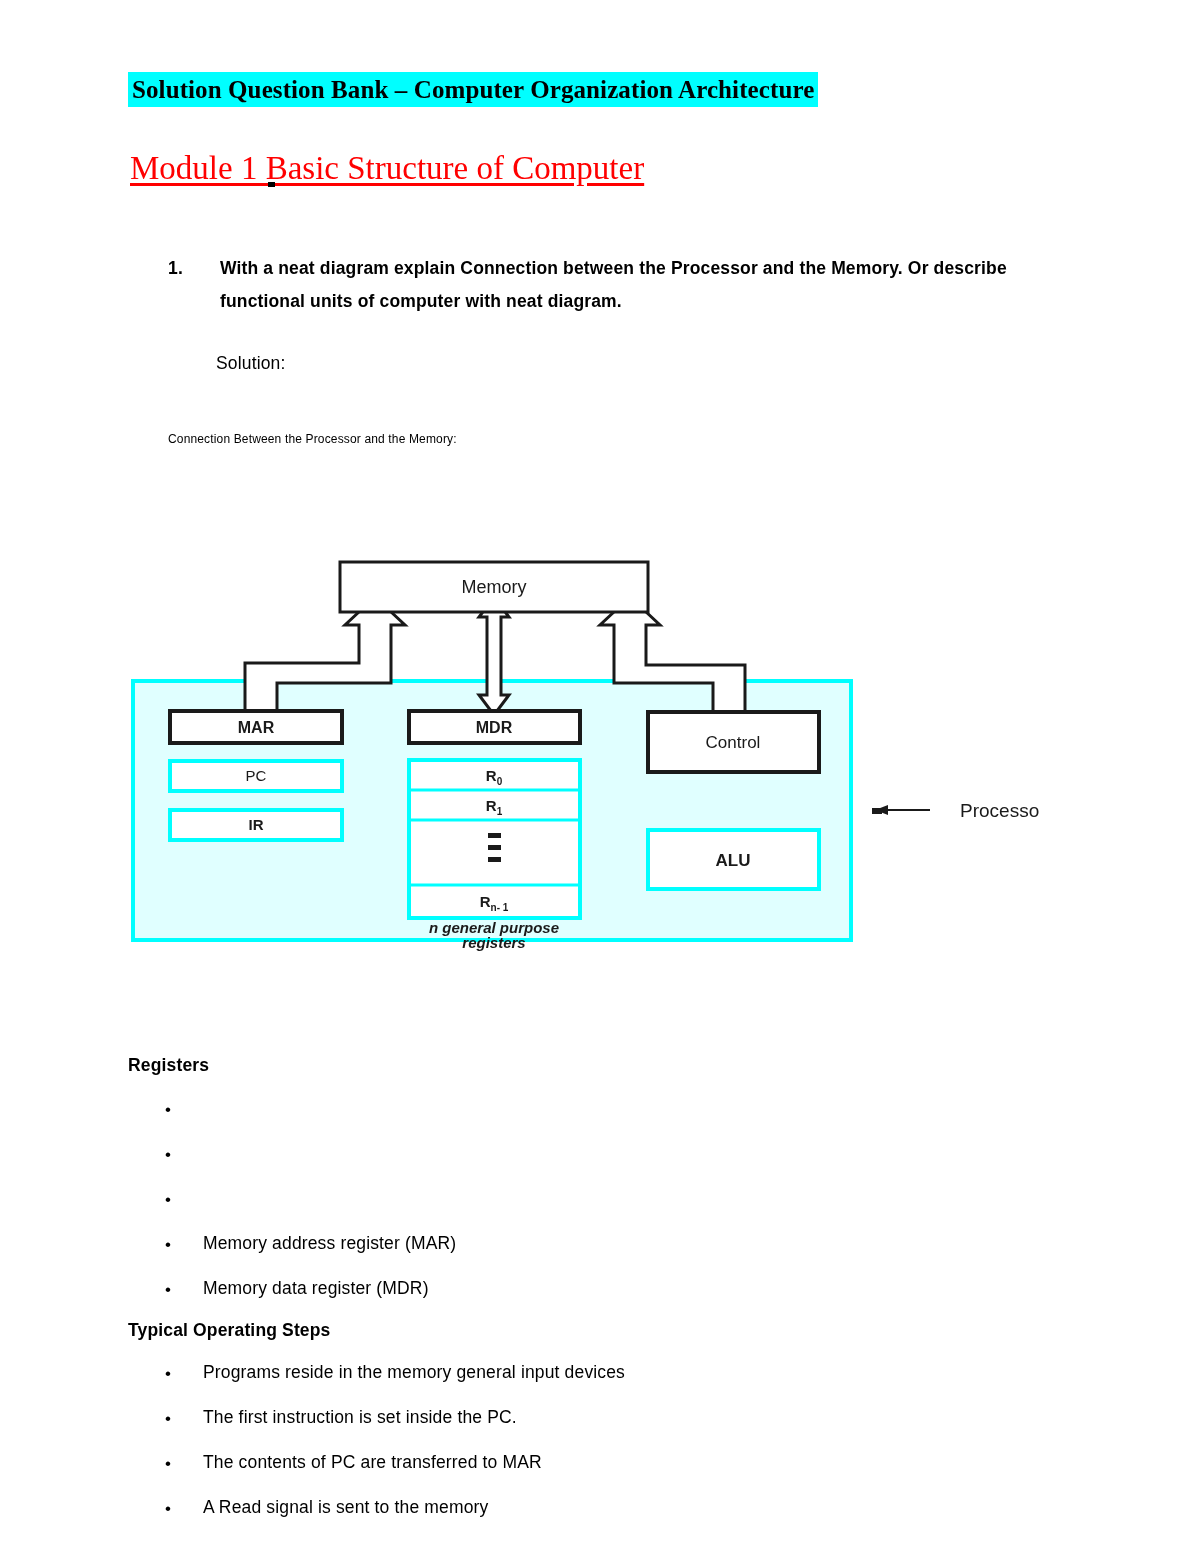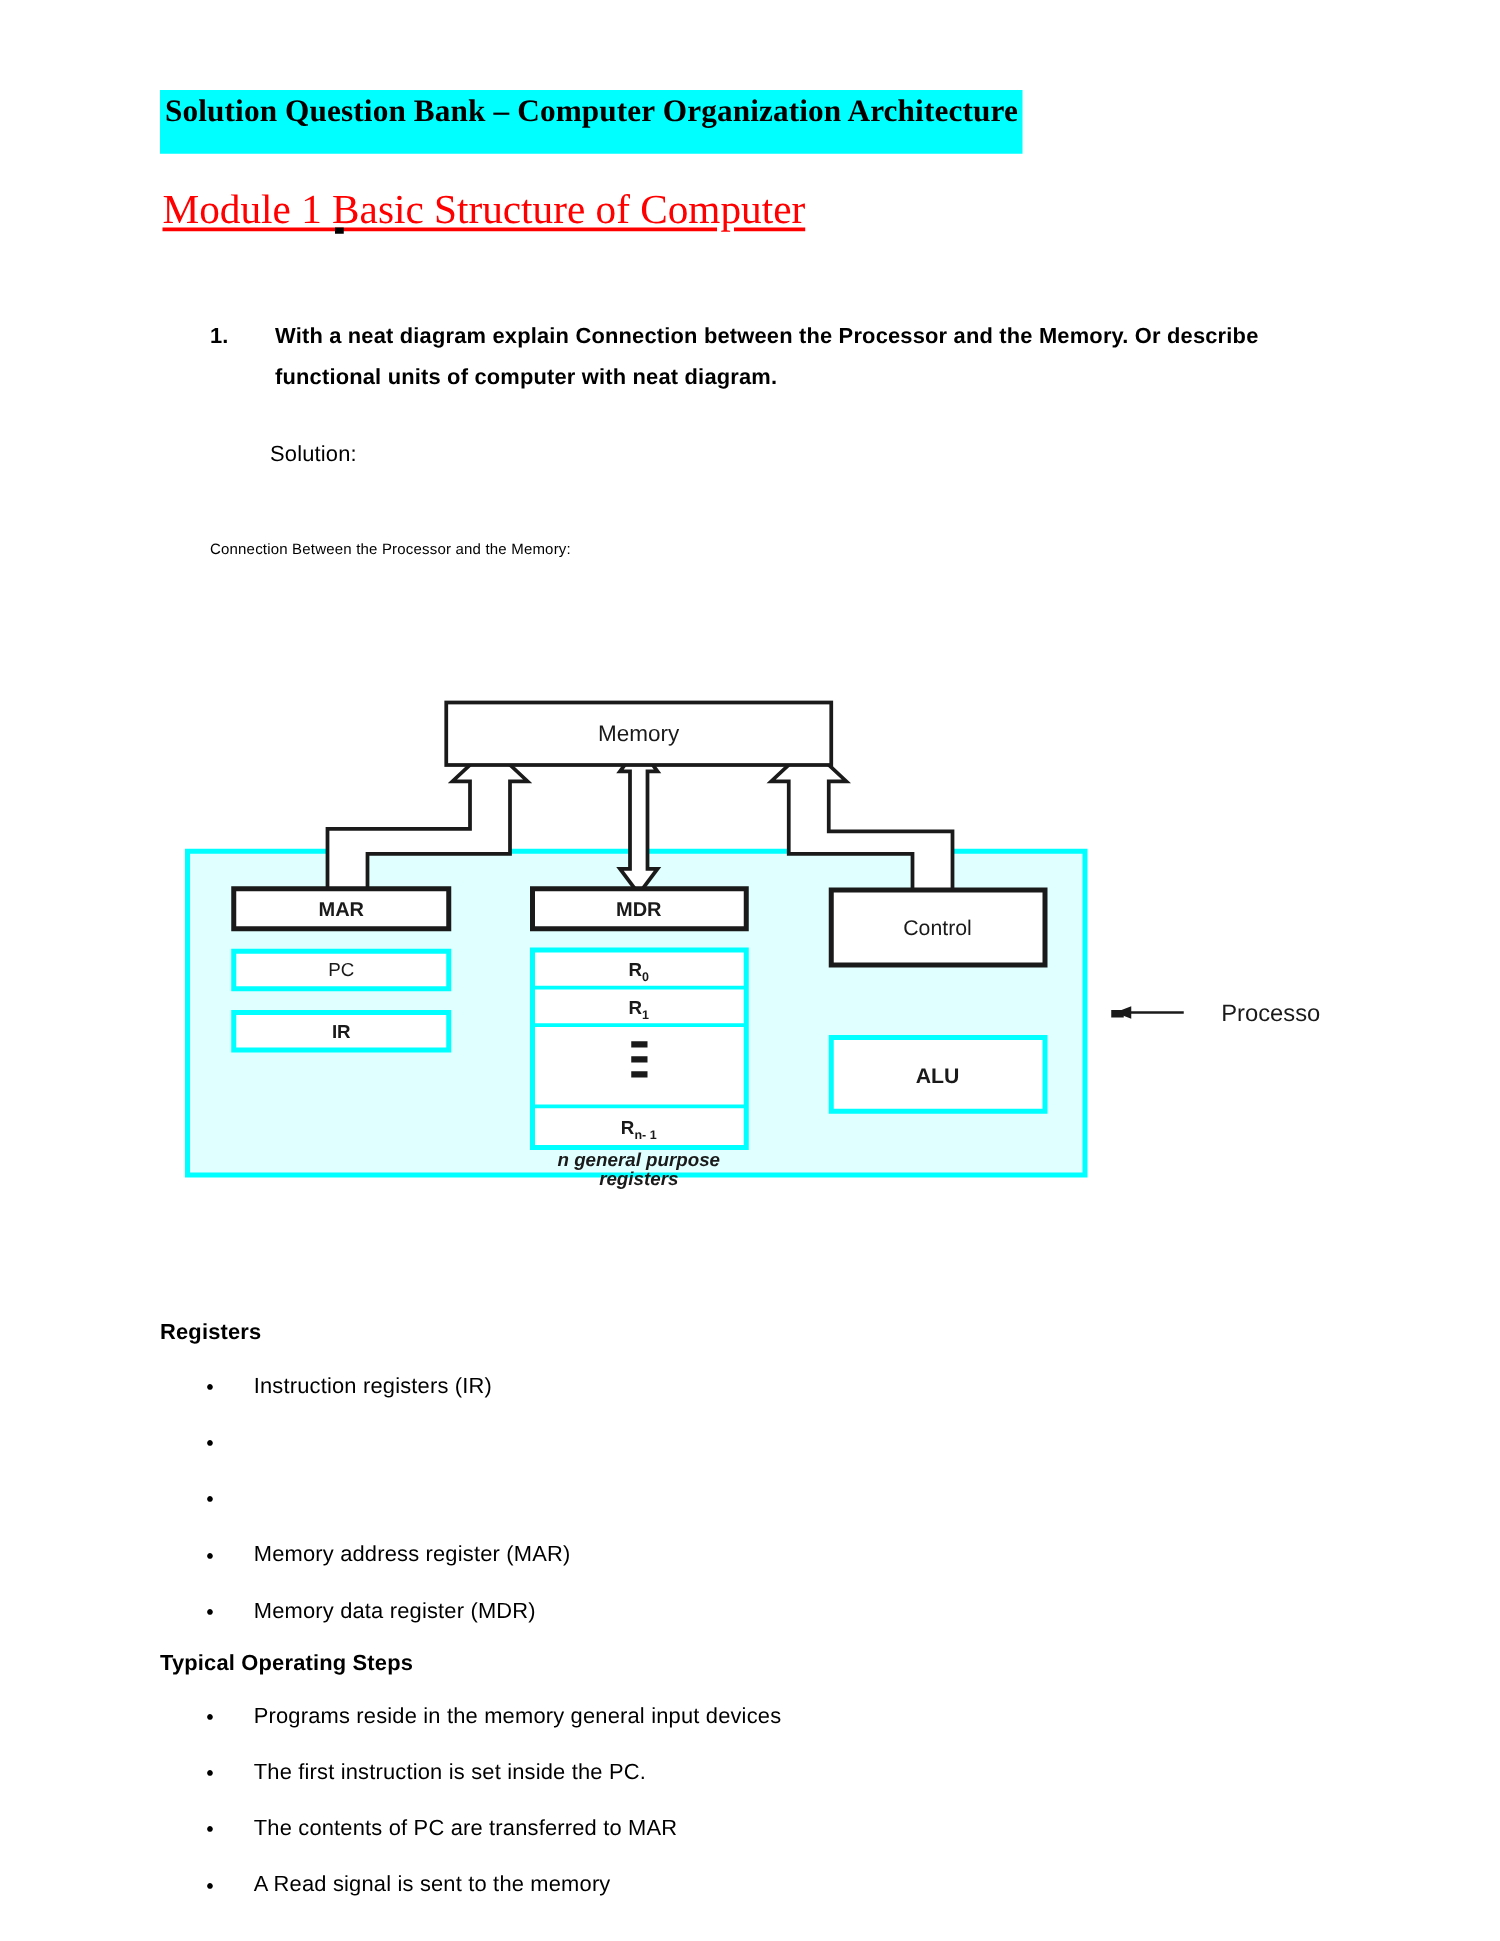--- a/index.html
+++ b/index.html
@@ -20,21 +20,21 @@
   .doc-title {
     position: absolute;
     left: 128px;
     top: 72px;
     font-family: "Liberation Serif", serif;
     font-weight: bold;
     font-size: 25px;
     line-height: 34px;
     letter-spacing: 0.1px;
     background: #00FFFF;
-    padding: 1px 4px 16px 4px;
+    padding: 1px 4px 0 4px;
     white-space: nowrap;
     text-align: right;
   }
 
   
   .module-heading {
     position: absolute;
     left: 130px;
     top: 148px;
     font-family: "Liberation Serif", serif;
@@ -94,21 +94,20 @@
     letter-spacing: 0.15px;
   }
 
   
   .diagram {
     position: absolute;
     left: 0px;
     top: 540px;
     width: 967px;
     height: 430px;
-    margin-left: 17px;
   }
   .diagram svg { display: block; }
 
   
   .sec-heading {
     position: absolute;
     left: 128px;
     font-size: 17.5px;
     font-weight: bold;
     letter-spacing: 0.15px;
@@ -231,21 +230,20 @@
     <text x="960" y="277" text-anchor="start" font-family="Liberation Sans, sans-serif" font-size="19" fill="#1a1a1a">Processo</text>
 
   </svg>
 </div>
 
 <div class="sec-heading sec-registers">Registers</div>
 
 <ul class="bullet-list bullets-registers">
   <li>
     <span class="dot">•</span>
-    <span class="txt">Instruction registers (IR)</span>
   </li>
   <li>
     <span class="dot">•</span>
   </li>
   <li>
     <span class="dot">•</span>
   </li>
   <li>
     <span class="dot">•</span>
     <span class="txt">Memory address register (MAR)</span>

